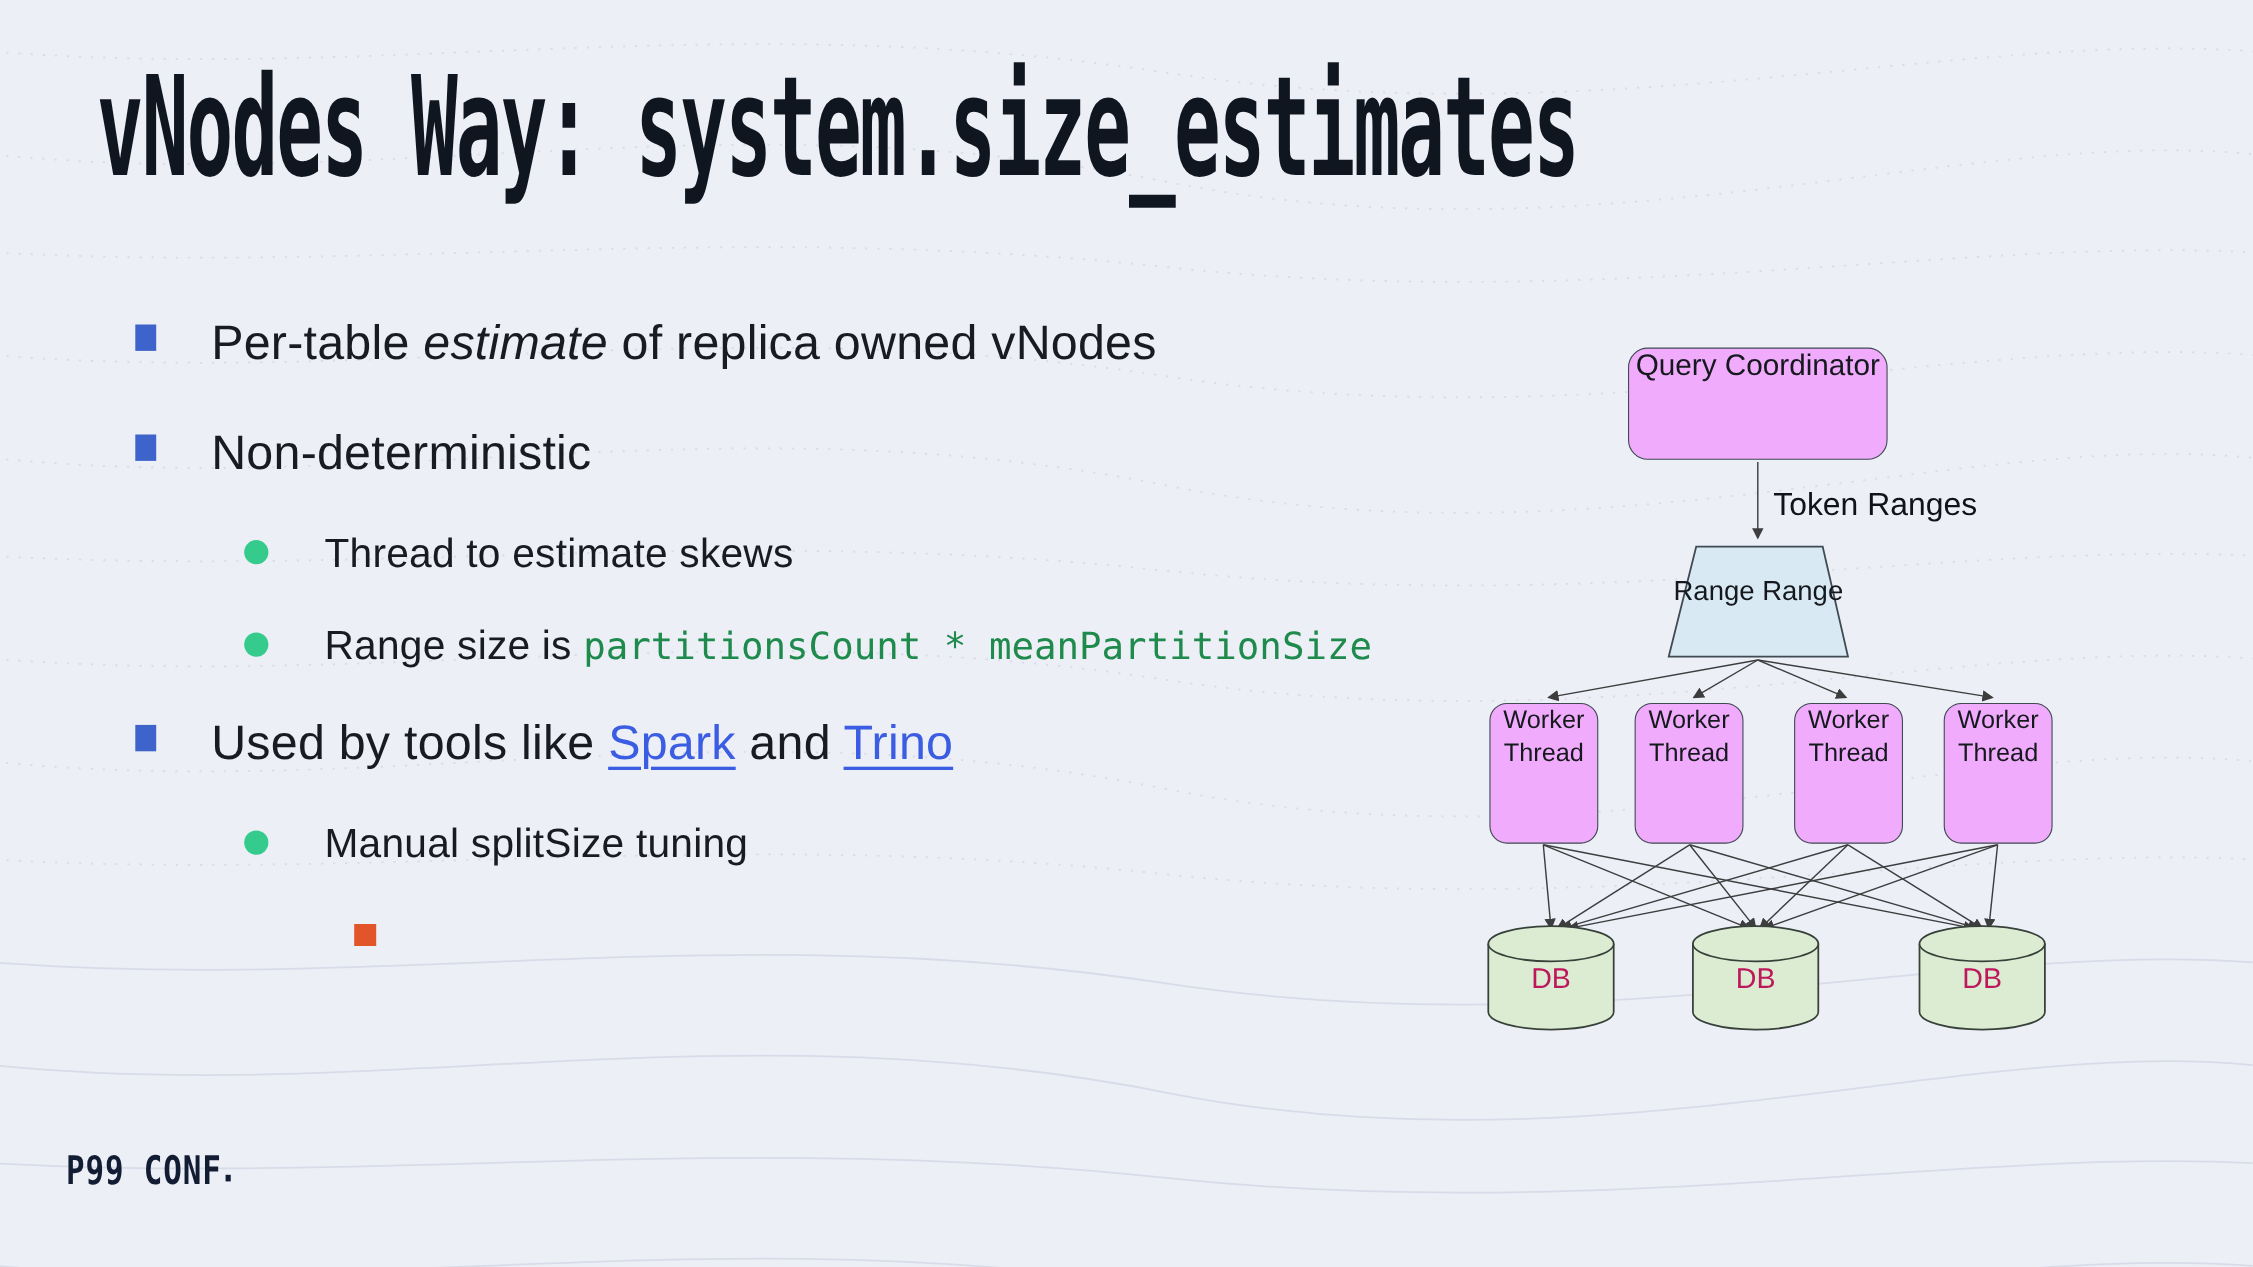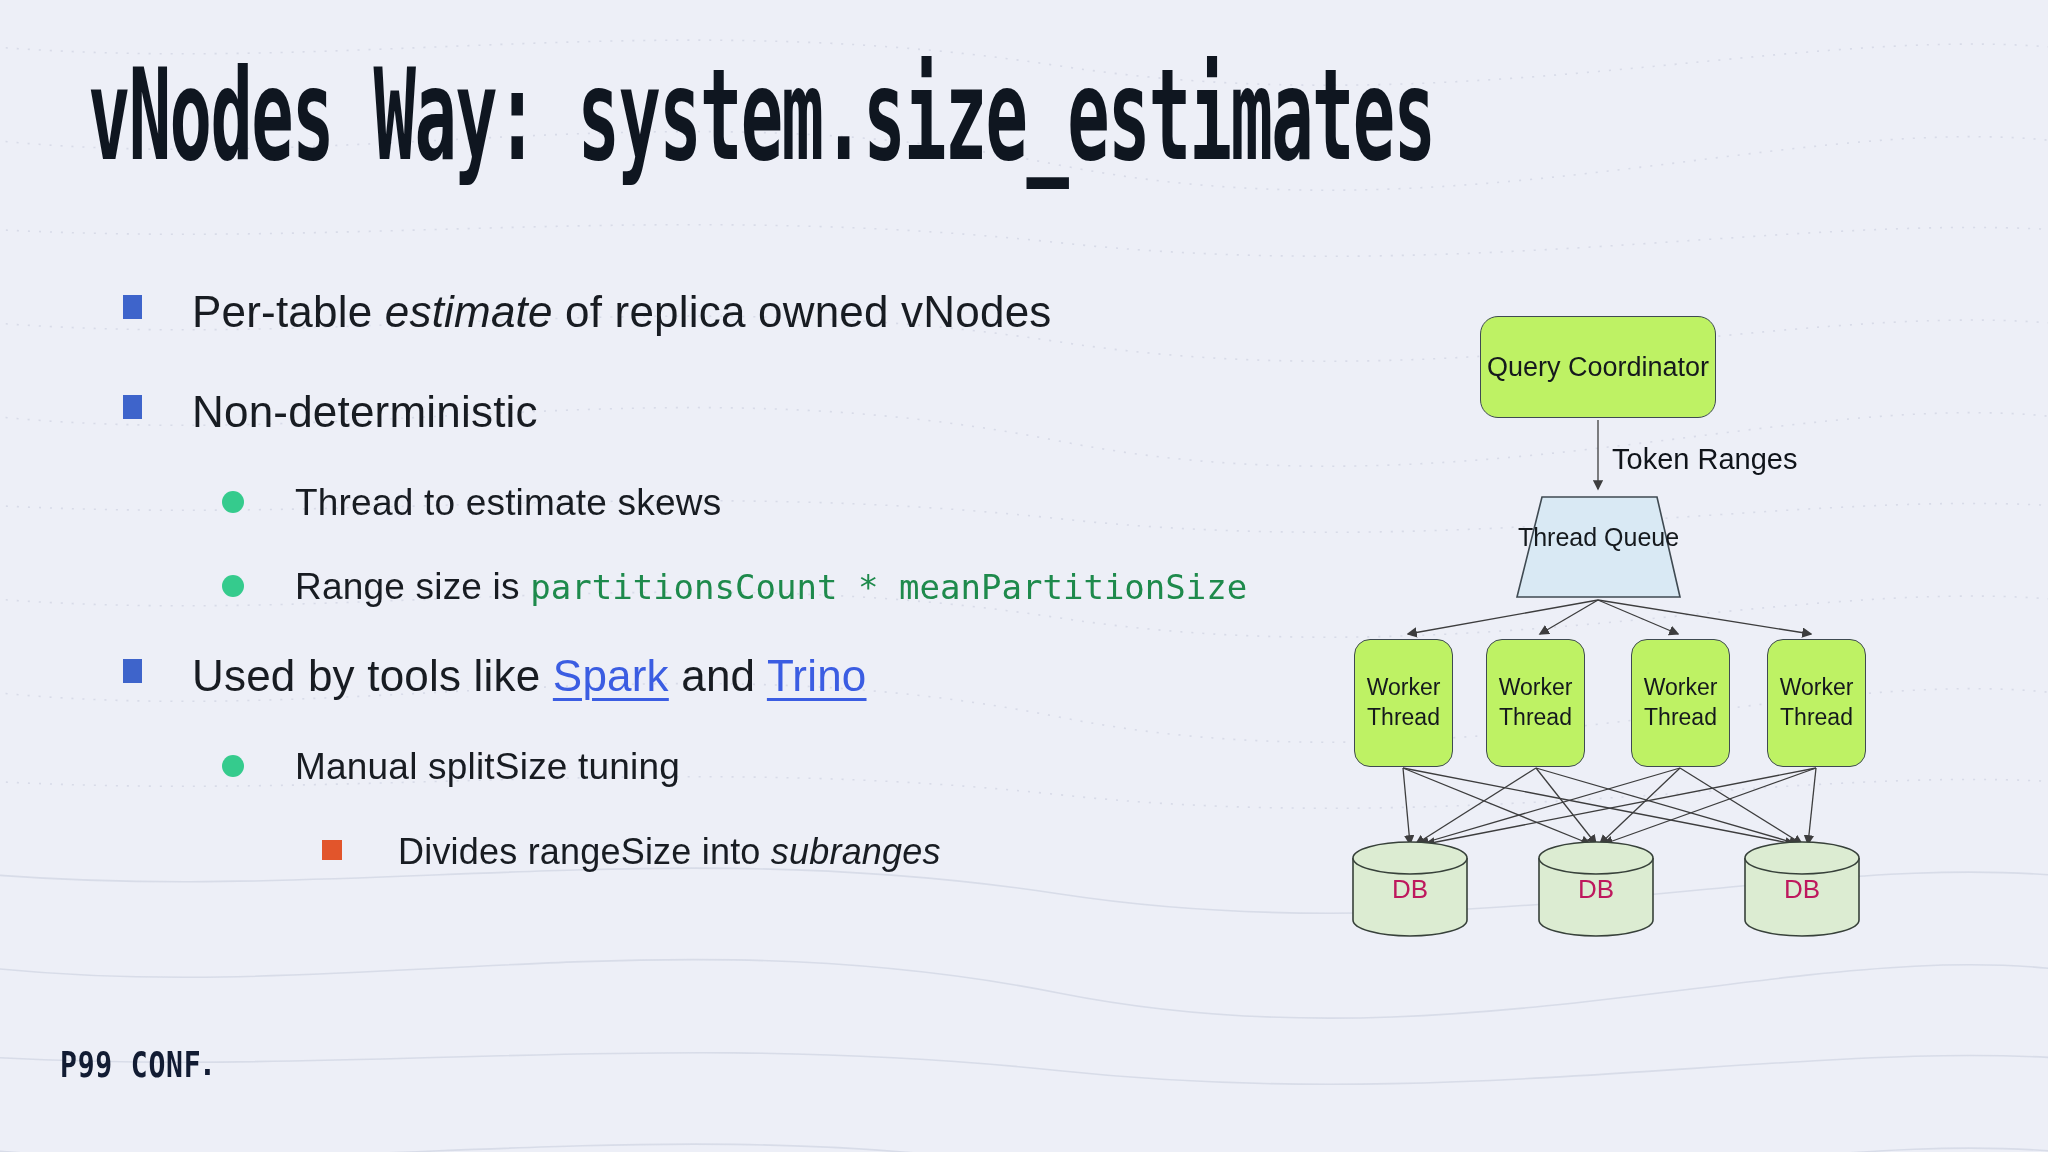--- a/index.html
+++ b/index.html
@@ -36,22 +36,22 @@
   .btext .code{
     font-family:"DejaVu Sans Mono", monospace;
     color:#1e8a4c;font-size:0.92em;letter-spacing:0;
   }
   a.lnk{color:#3b5de2;text-decoration:underline;
     text-decoration-thickness:3px;text-underline-offset:7px;cursor:pointer;}
 
   
   #diagram-lines{position:absolute;inset:0;width:2048px;height:1152px;}
   .nodebox{
-    position:absolute;background:#bef264;border:1.6px solid #3f4a52;
-    display:flex;align-items:center;justify-content:center;text-align:center;
+    position:absolute;background:#f0abfc;border:1.6px solid #3f4a52;
+    display:flex;align-items:flex-start;justify-content:center;text-align:center;
     color:#15191d;box-sizing:border-box;
   }
   #coord{left:1480px;top:316px;width:236px;height:102px;border-radius:18px;font-size:27px;}
   .worker{top:639px;width:99px;height:128px;border-radius:16px;font-size:23px;line-height:1.3;padding:0 20px;}
   #tokenLabel{position:absolute;left:1612px;top:443px;font-size:29px;color:#10141a;}
   #queueLabel{position:absolute;left:1517px;top:521px;width:163px;text-align:center;
     font-size:25px;line-height:1.3;color:#15191d;}
   .dbLabel{position:absolute;top:874px;width:80px;text-align:center;font-size:26px;color:#be185d;}
 
   
@@ -149,29 +149,28 @@
     <div class="brow level1 row5">
       <span class="marker"></span>
       <span class="btext"><span class="normal">Used by tools like </span><a href="#" class="lnk">Spark</a><span class="normal"> and </span><a href="#" class="lnk">Trino</a></span>
     </div>
     <div class="brow level2 row6">
       <span class="marker"></span>
       <span class="btext"><span class="normal">Manual splitSize tuning</span></span>
     </div>
     <div class="brow level3 row7">
       <span class="marker"></span>
-      <span class="btext"><span class="normal">Divides rangeSize into </span><span class="italic">subranges</span></span>
     </div>
   </div>
 
 <div id="coord" class="nodebox">
   <span>Query Coordinator</span>
 </div>
 <div id="tokenLabel">Token Ranges</div>
-<div id="queueLabel">Thread Queue</div>
+<div id="queueLabel">Range Range</div>
 <div id="workers-layer">
     <div class="nodebox worker" style="left: 1354px;">Worker Thread</div>
     <div class="nodebox worker" style="left: 1486px;">Worker Thread</div>
     <div class="nodebox worker" style="left: 1631px;">Worker Thread</div>
     <div class="nodebox worker" style="left: 1767px;">Worker Thread</div>
   </div>
 <div id="dbs-layer">
     <div class="dbLabel" style="left: 1370px;">DB</div>
     <div class="dbLabel" style="left: 1556px;">DB</div>
     <div class="dbLabel" style="left: 1762px;">DB</div>

